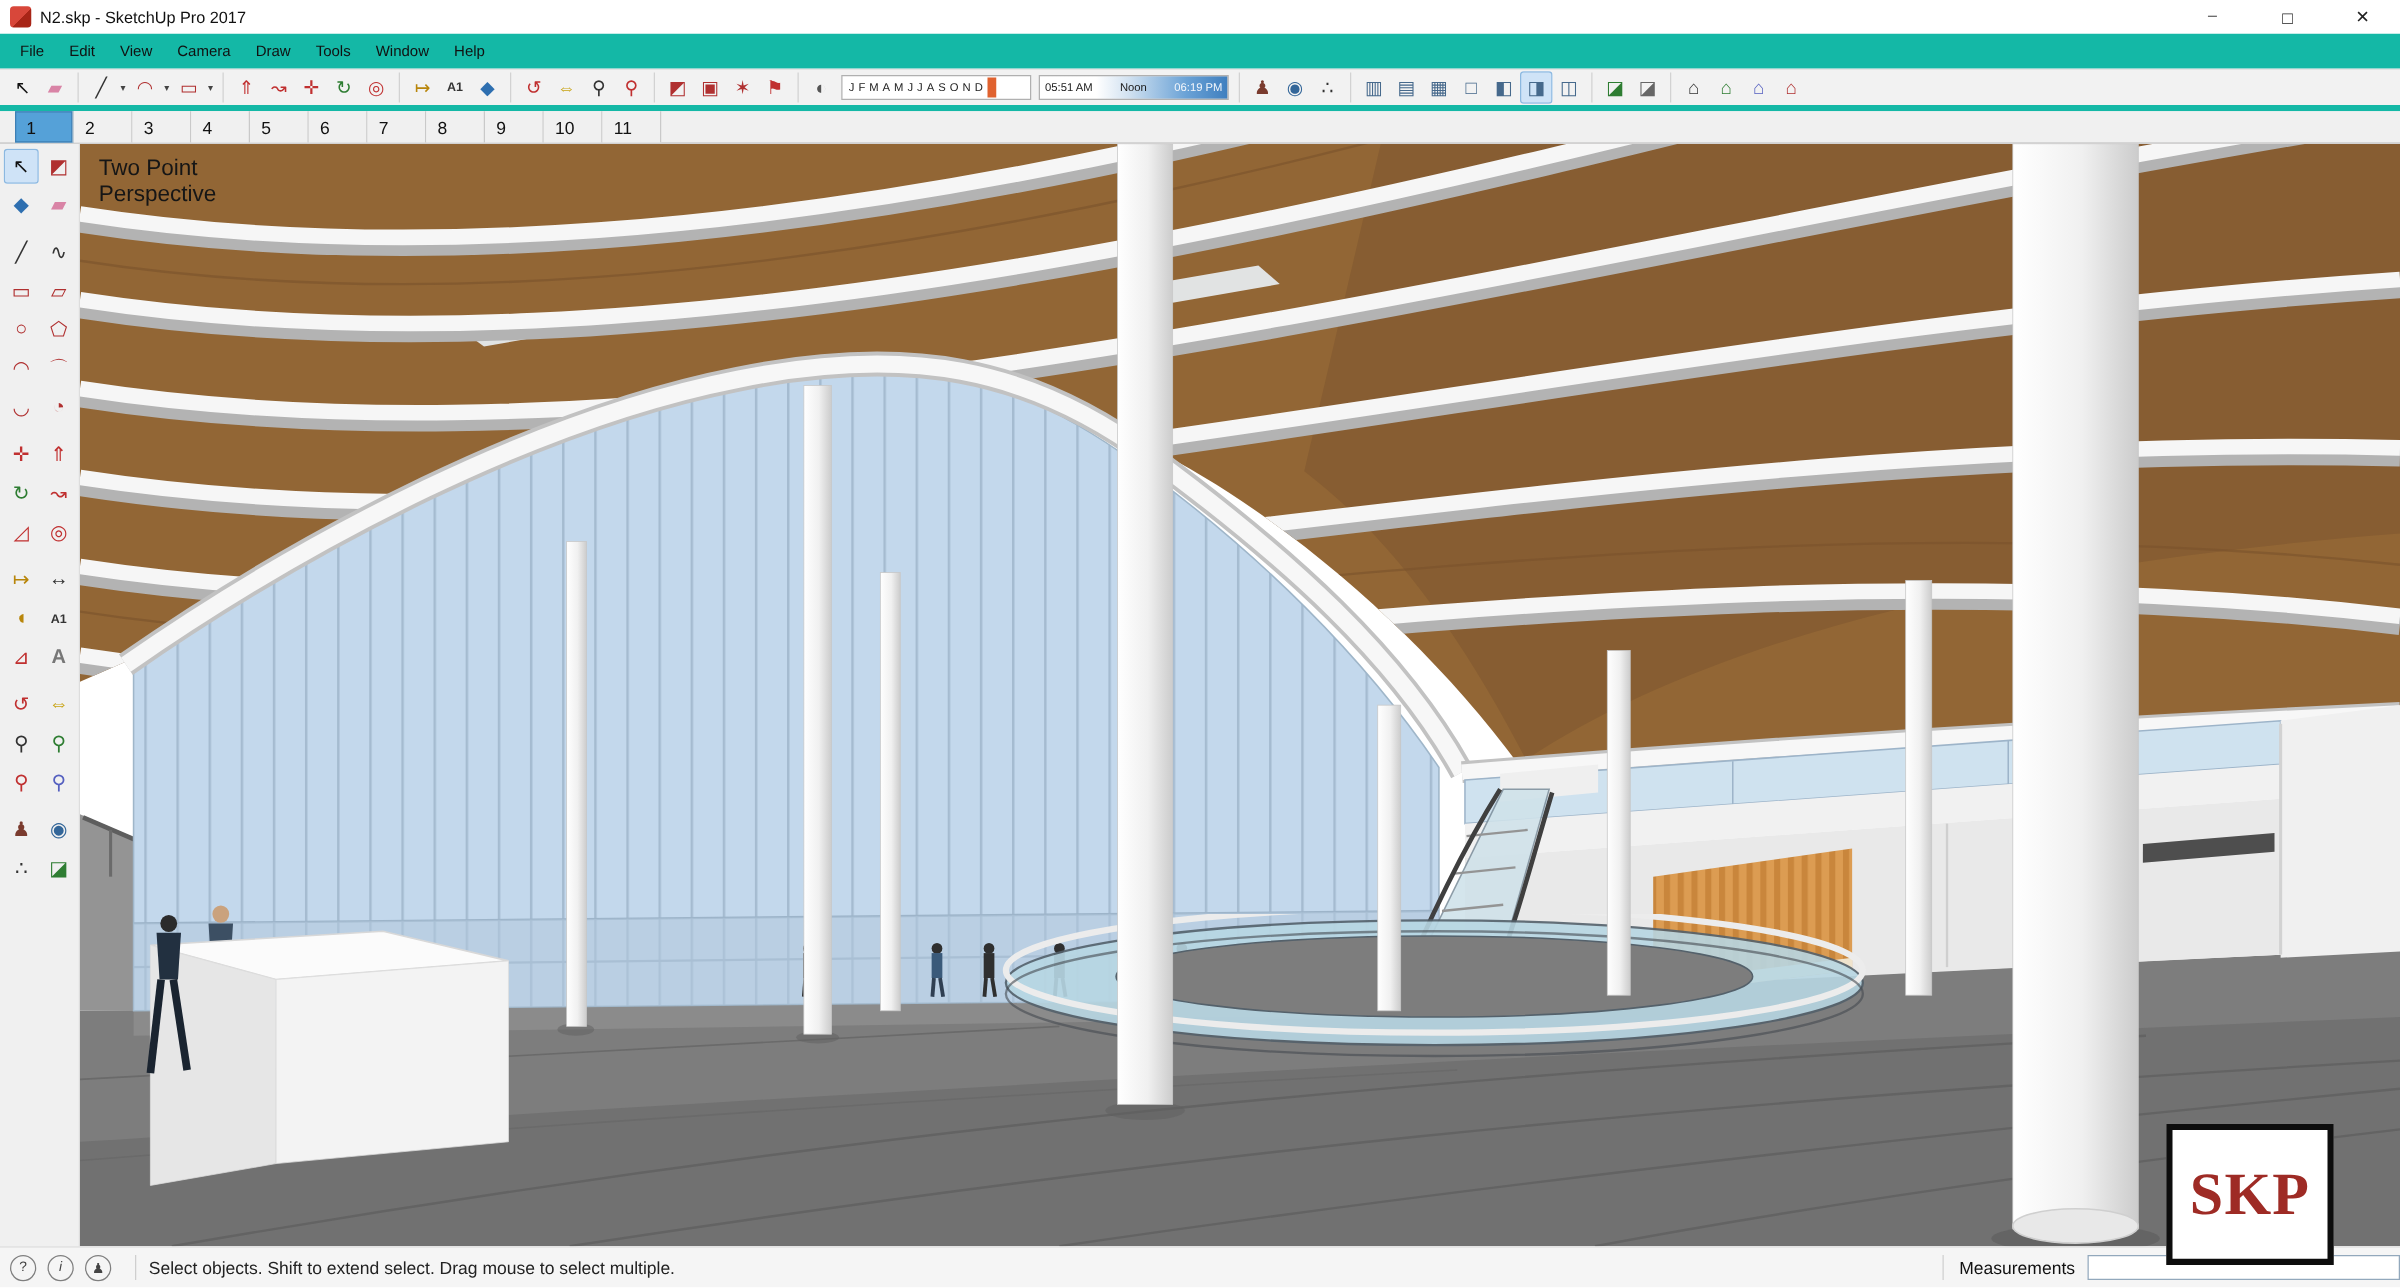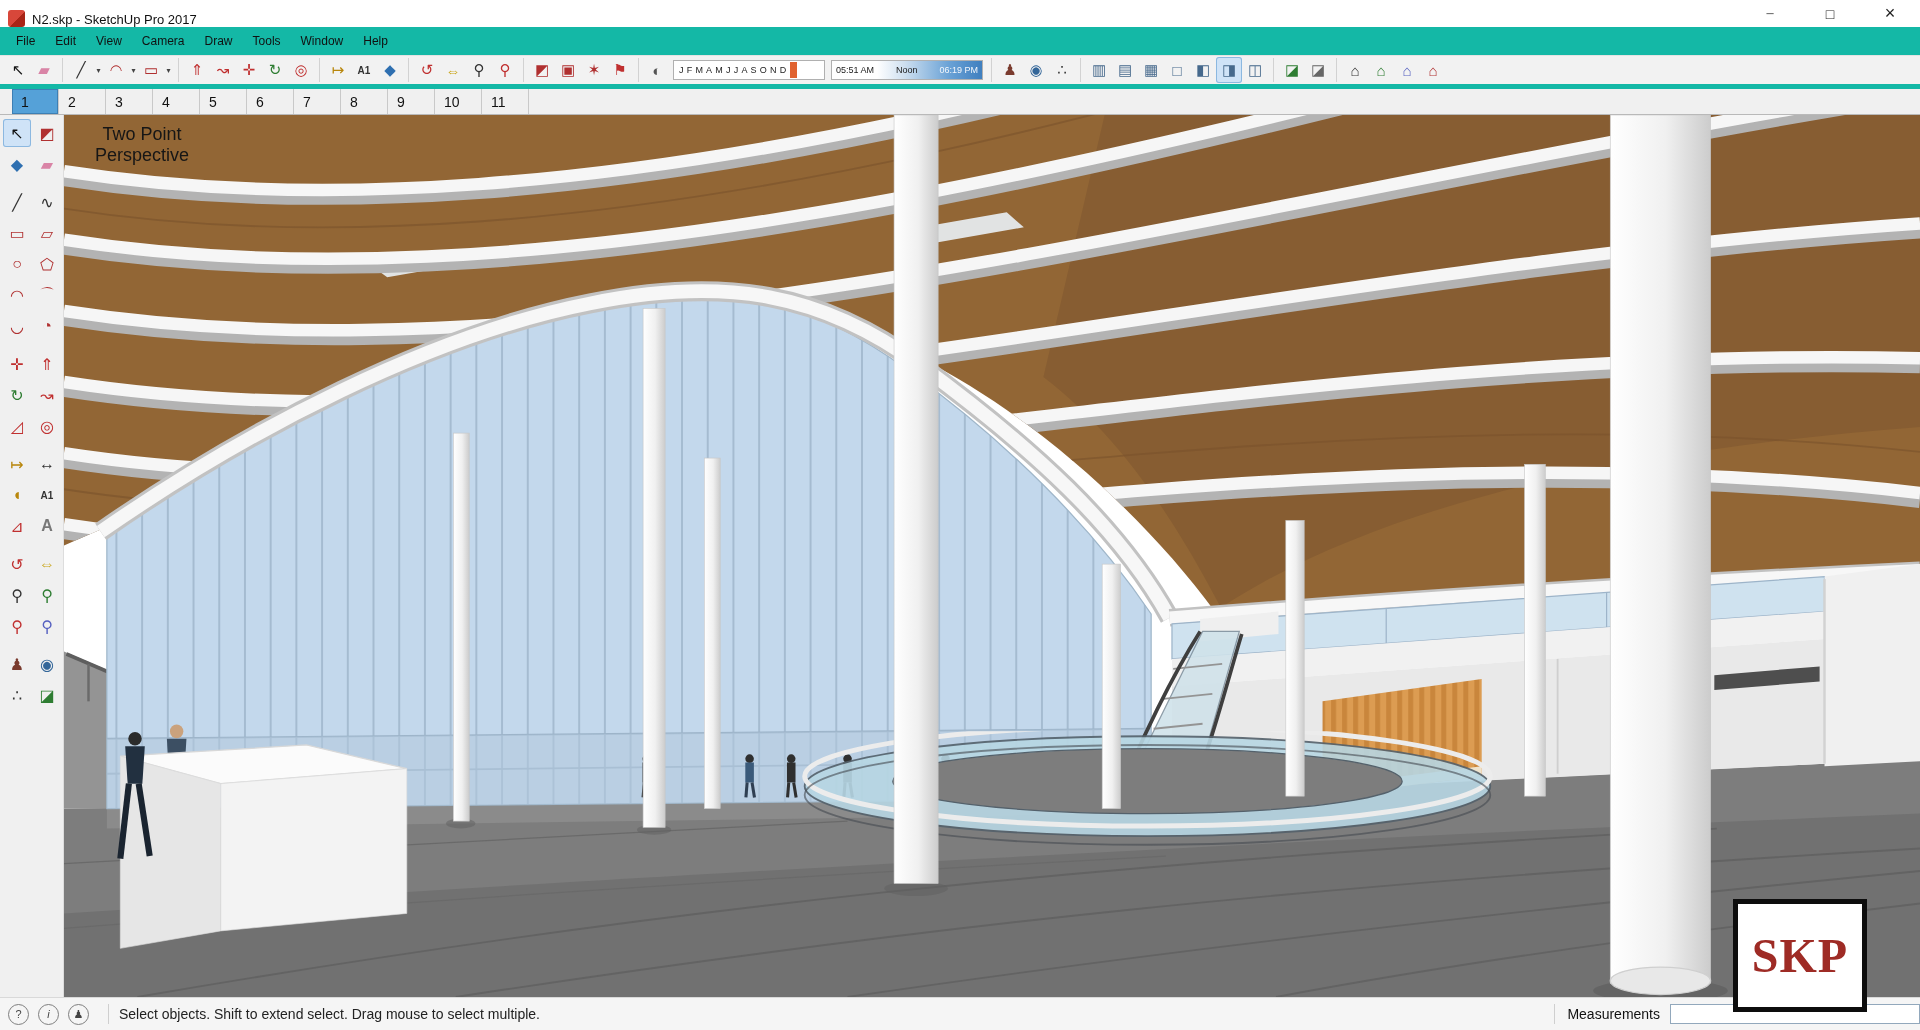--- a/index.html
+++ b/index.html
@@ -2,21 +2,21 @@
 <html><head>
 <meta charset="utf-8">
 <style>
   html,body{margin:0;padding:0;}
   body{
     width:1920px;height:1030px;overflow:hidden;position:relative;
     font-family:"Liberation Sans",sans-serif;background:#fff;color:#111;
     -webkit-font-smoothing:antialiased;
   }
   
-  .titlebar{height:27px;background:#ffffff;display:flex;align-items:flex-end;padding-left:8px;}
+  .titlebar{height:27px;background:#ffffff;display:flex;align-items:center;padding-left:8px;}
   .app-icon{width:17px;height:17px;border-radius:3px;background:linear-gradient(135deg,#d8473a 55%,#a82517 55%);}
   .title-text{font-size:13px;margin-left:7px;}
   .win-controls{margin-left:auto;display:flex;height:27px;}
   .win-btn{width:60px;height:27px;display:flex;align-items:center;justify-content:center;font-size:14px;color:#222;}
   .win-btn[data-name="minimize-button"]::before{content:"─";font-size:10px;}
   .win-btn[data-name="maximize-button"]::before{content:"□";font-size:14px;}
   .win-btn[data-name="close-button"]::before{content:"×";font-size:18px;}
   
   .menubar{height:28px;background:#14b8a6;display:flex;align-items:center;padding-left:6px;font-size:12px;}
   .menu-item{padding:4px 10px;}
@@ -39,21 +39,21 @@
   .tabsbar{height:26px;background:#f0f0f0;border-bottom:1px solid #b9b9b9;display:flex;align-items:stretch;padding-left:12px;box-sizing:border-box;}
   .tab{min-width:47px;display:flex;align-items:center;padding-left:9px;font-size:14px;border-right:1px solid #c9c9c9;background:#f0f0f0;box-sizing:border-box;}
   .tab.selected{background:#55a1d8;box-shadow:inset 0 0 0 1px #3d7fb4;}
   
   .main{display:flex;height:882px;}
   .palette{width:64px;background:#f0f0f0;border-right:1px solid #ddd;box-sizing:border-box;padding:4px 0 0 3px;display:flex;flex-wrap:wrap;align-content:flex-start;gap:3px 2px;}
   .pi{width:28px;height:28px;display:flex;align-items:center;justify-content:center;font-size:16px;border-radius:3px;flex:none;}
   .pbreak{width:60px;height:4px;flex:none;}
   .viewport{position:relative;flex:1;background:#fff;overflow:hidden;}
   .viewport svg{position:absolute;left:0;top:0;width:100%;height:100%;}
-  .camera-label{position:absolute;left:31px;top:9px;font-size:18px;line-height:1.18;color:#161616;text-align:center;}
+  .camera-label{position:absolute;left:15px;top:9px;font-size:18px;line-height:1.18;color:#161616;}
   
   .skp-card{position:absolute;left:1733px;top:899px;width:134px;height:113px;background:#ffffff;border:5px solid #0d0d0d;box-sizing:border-box;display:flex;align-items:center;justify-content:center;z-index:50;}
   .skp-text{font-family:"Liberation Serif",serif;font-weight:700;font-size:48px;letter-spacing:1px;color:#9e2b25;}
   
   .statusbar{height:33px;background:#f5f5f5;border-top:1px solid #d9d9d9;display:flex;align-items:center;padding-left:8px;font-size:14px;box-sizing:border-box;}
   .sb-icon{width:19px;height:19px;border:1px solid #7f7f7f;border-radius:50%;display:flex;align-items:center;justify-content:center;font-size:11px;color:#444;margin-right:9px;flex:none;}
   .sb-sep{width:1px;height:20px;background:#cfcfcf;margin:0 10px;flex:none;}
   .sb-msg{color:#222;}
   .sb-right{margin-left:auto;display:flex;align-items:center;}
   .sb-right .m-label{margin:0 10px 0 12px;}

